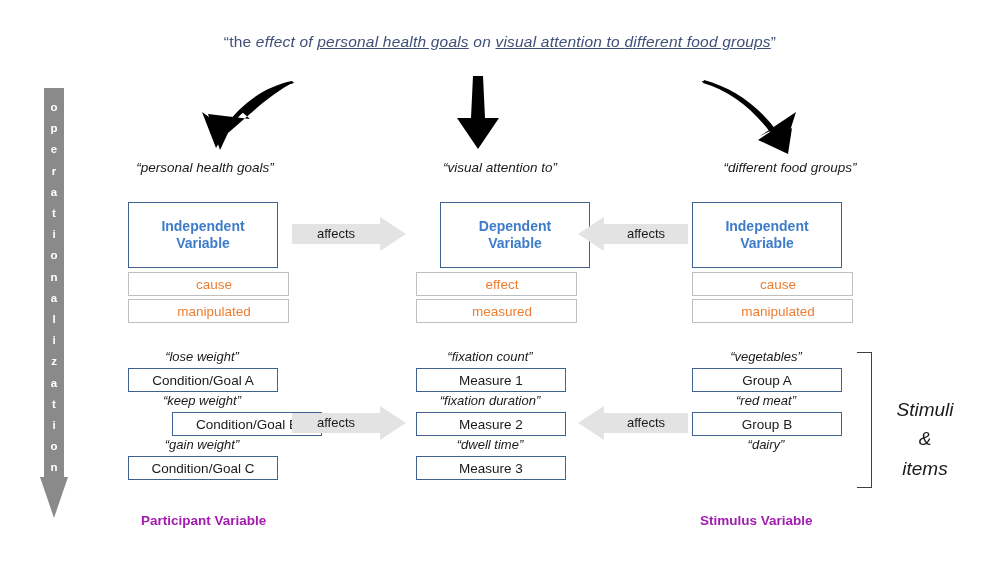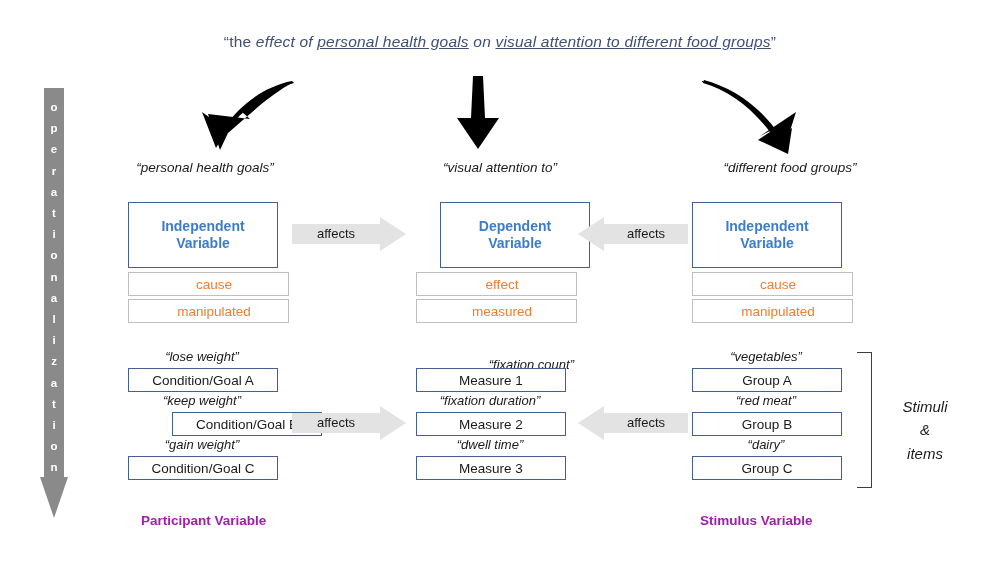--- a/index.html
+++ b/index.html
@@ -178,21 +178,21 @@
   
   .bracket {
     position: absolute;
     border: 1.5px solid #3f3f3f;
     border-left: none;
     width: 14px;
   }
   .bracket-label {
     position: absolute;
     font-style: italic;
-    font-size: 15px;
+    font-size: 19px;
     color: #1a1a1a;
     text-align: center;
     line-height: 1.55;
     white-space: nowrap;
   }
 </style>
 </head>
 <body>
 
 <div id="stage">
@@ -264,42 +264,41 @@
 
   <div class="var-box" style="left:416px; top:202px; width:148px; height:64px;margin-left:24px;">
     <span>
       <span>Dependent</span><br>
       <span>Variable</span>
     </span>
   </div>
   <div class="attr-box" style="left:416px; top:272px; width:148px; height:22px;">effect</div>
   <div class="attr-box" style="left:416px; top:299px; width:148px; height:22px;">measured</div>
 
-  <div class="lvl-quote" style="left:406px; top:357px; width:168px;text-align:right;">“fixation count”</div>
+  <div class="lvl-quote" style="left:406px; top:349px; width:168px;">“fixation count”</div>
   <div class="lvl-box" style="left:416px; top:368px; width:148px; height:22px;">Measure 1</div>
   <div class="lvl-quote" style="left:406px; top:393px; width:168px;">“fixation duration”</div>
   <div class="lvl-box" style="left:416px; top:412px; width:148px; height:22px;">Measure 2</div>
   <div class="lvl-quote" style="left:406px; top:437px; width:168px;">“dwell time”</div>
   <div class="lvl-box" style="left:416px; top:456px; width:148px; height:22px;">Measure 3</div>
 
   <div class="var-box" style="left:692px; top:202px; width:148px; height:64px;">
     <span>
       <span>Independent</span><br>
       <span>Variable</span>
     </span>
   </div>
   <div class="attr-box" style="left:692px; top:272px; width:148px; height:22px;">cause</div>
   <div class="attr-box" style="left:692px; top:299px; width:148px; height:22px;">manipulated</div>
 
   <div class="lvl-quote" style="left:682px; top:349px; width:168px;">“vegetables”</div>
   <div class="lvl-box" style="left:692px; top:368px; width:148px; height:22px;">Group A</div>
   <div class="lvl-quote" style="left:682px; top:393px; width:168px;">“red meat”</div>
   <div class="lvl-box" style="left:692px; top:412px; width:148px; height:22px;">Group B</div>
   <div class="lvl-quote" style="left:682px; top:437px; width:168px;">“dairy”</div>
-  <div class="lvl-box" style="left:692px; top:456px; width:148px; height:22px;">Group C</div>
 
   <div class="bottom-label" style="left:700px; top:513px;">Stimulus Variable</div>
 
   <div class="bracket" style="left:857px; top:352px; height:134px;"></div>
   <div class="bracket-label" style="left:880px; top:395px; width:90px;">
     <span>Stimuli</span><br>
     <span>&amp;</span><br>
     <span>items</span>
   </div>
 

